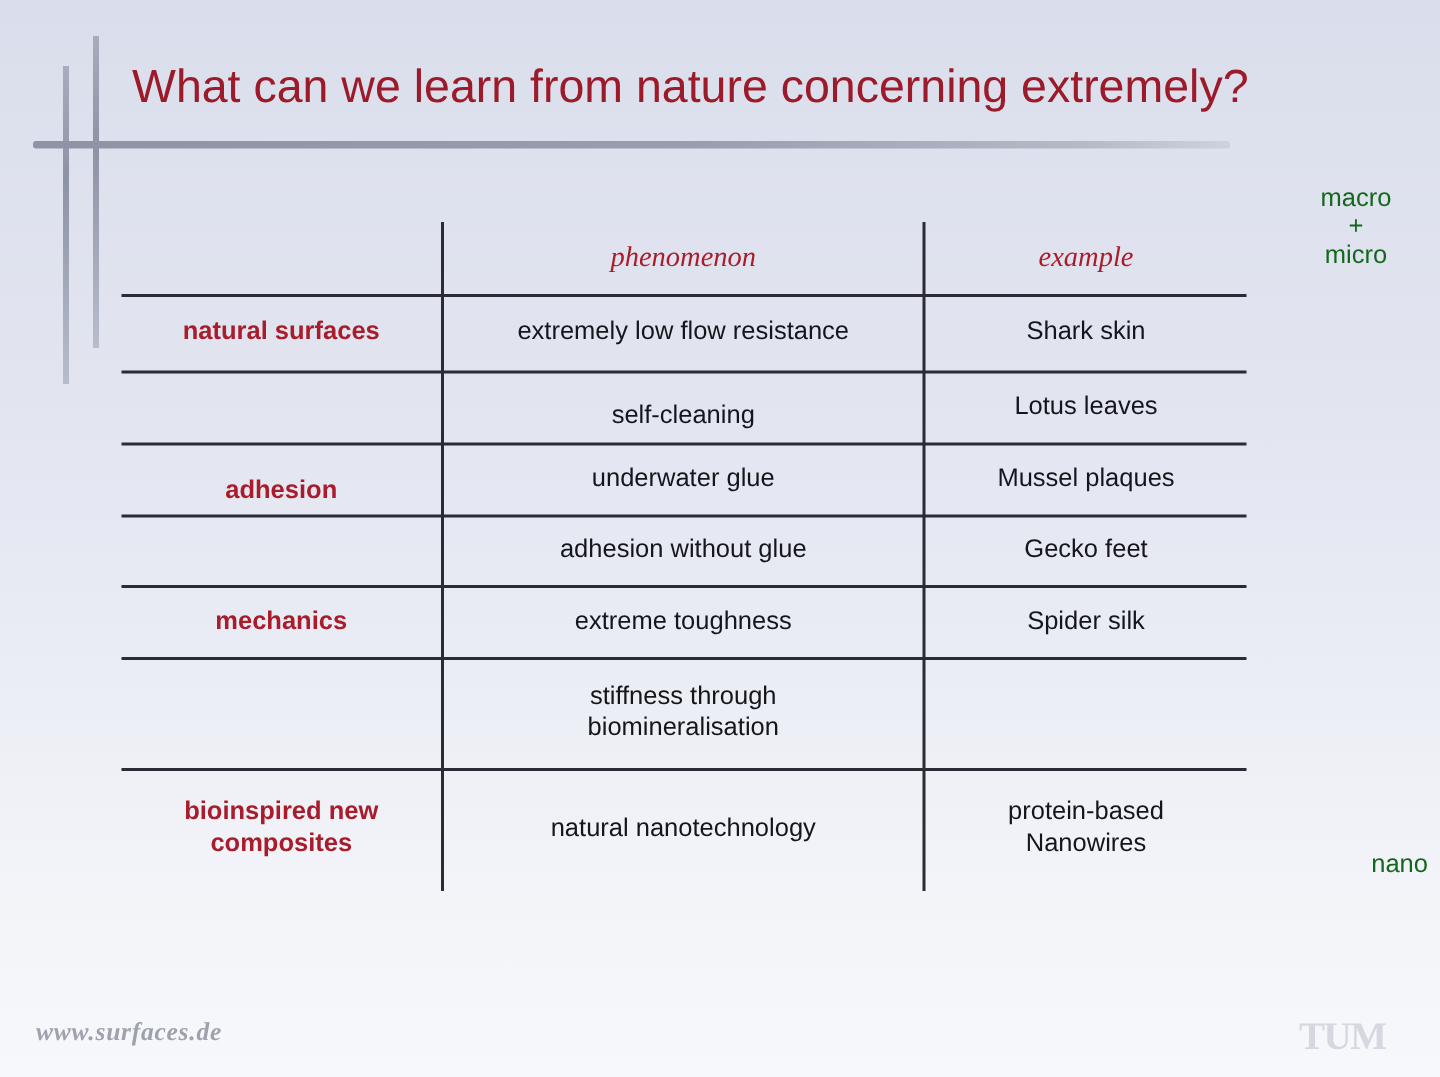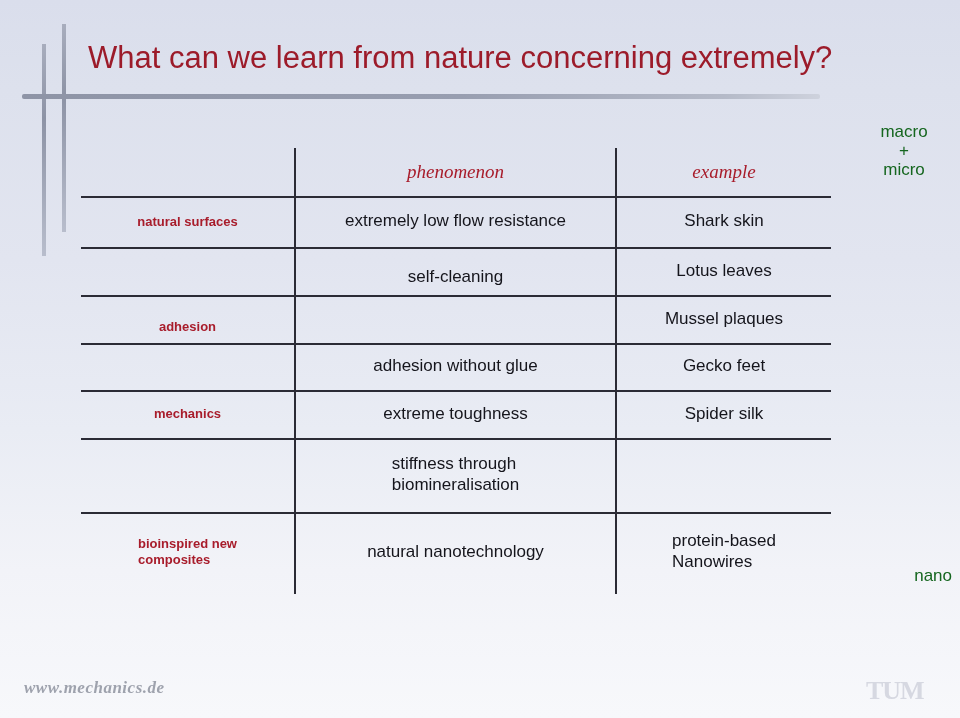--- a/index.html
+++ b/index.html
@@ -82,32 +82,32 @@
     width: 750px;
     height: 2px;
     background: #2b2b35;
   }
 
   .cell {
     position: absolute;
     display: flex;
     align-items: center;
     justify-content: center;
-    text-align: left;
+    text-align: center;
     line-height: 1.22;
     box-sizing: border-box;
     padding: 0 6px;
   }
   .col-a { left: 0px;   width: 213px; }
   .col-b { left: 215px; width: 319px; }
   .col-c { left: 536px; width: 214px; }
 
   .cat {
     color: #a81c2b;
-    font-size: 13px;
+    font-size: 17px;
     font-weight: bold;
   }
   .txt {
     color: #15151c;
     font-size: 17px;
     font-weight: 400;
   }
   .hdr {
     color: #a81c2b;
     font-size: 19px;
@@ -180,20 +180,21 @@
 
     <div class="cell col-a cat" style="top:48px; height:51px">natural surfaces</div>
     <div class="cell col-b txt" style="top:48px; height:51px">extremely low flow resistance</div>
     <div class="cell col-c txt" style="top:48px; height:51px">Shark skin</div>
 
     <div class="cell col-a cat" style="top:99px; height:48px"></div>
     <div class="cell col-b txt" style="top:99px; height:60px">self-cleaning</div>
     <div class="cell col-c txt" style="top:99px; height:48px">Lotus leaves</div>
 
     <div class="cell col-a cat" style="top:147px; height:64px">adhesion</div>
+    <div class="cell col-b txt" style="top:147px; height:48px">underwater glue</div>
     <div class="cell col-c txt" style="top:147px; height:48px">Mussel plaques</div>
 
     <div class="cell col-a cat" style="top:195px; height:47px"></div>
     <div class="cell col-b txt" style="top:195px; height:47px">adhesion without glue</div>
     <div class="cell col-c txt" style="top:195px; height:47px">Gecko feet</div>
 
     <div class="cell col-a cat" style="top:242px; height:48px">mechanics</div>
     <div class="cell col-b txt" style="top:242px; height:48px">extreme toughness</div>
     <div class="cell col-c txt" style="top:242px; height:48px">Spider silk</div>
 
@@ -209,16 +210,16 @@
 
   </div>
 
   <div class="scale" id="scale-macro">
     <div>macro</div>
     <div>+</div>
     <div>micro</div>
   </div>
   <div class="scale" id="scale-nano">nano</div>
 
-  <div class="footer-url">www.mechanics.de</div>
+  <div class="footer-url">www.surfaces.de</div>
   <div class="logo">TUM</div>
 
 </div>
 
 </body></html>

